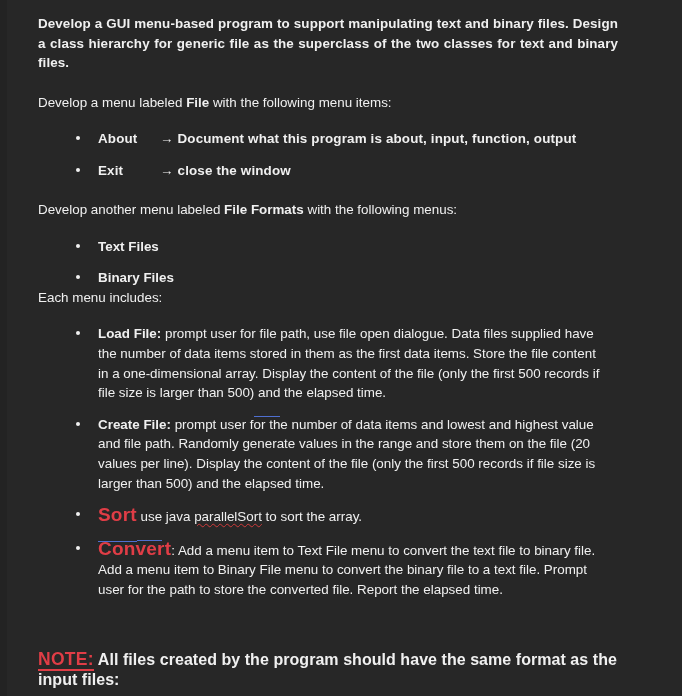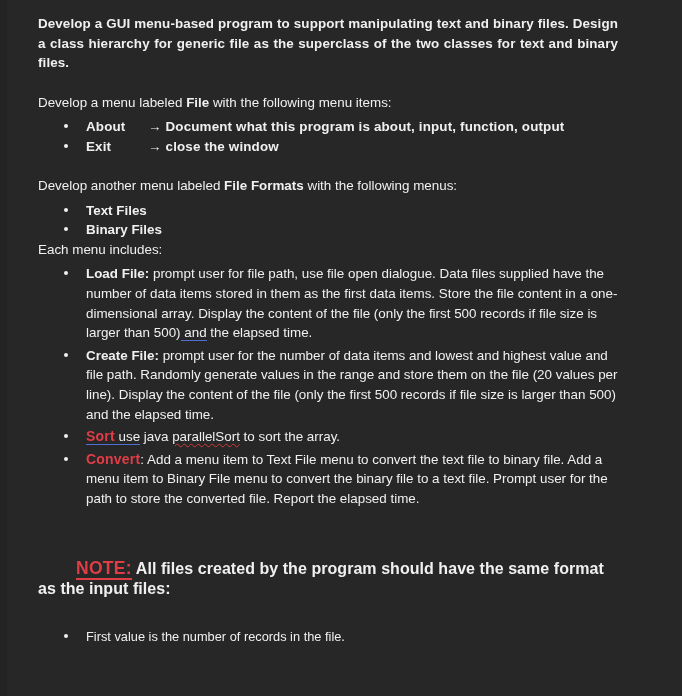--- a/index.html
+++ b/index.html
@@ -59,21 +59,21 @@
     list-style: none;
     margin: 0;
     padding: 0;
   }
   ul.bullets > li {
     position: relative;
     padding-left: 48px;
     font-size: 13.4px;
     line-height: 19.6px;
     color: #f0f0f0;
-    margin: 0;
+    margin: 12px;
   }
   ul.bullets > li > .dot {
     position: absolute;
     left: 26px;
     top: 7px;
     width: 4px;
     height: 4px;
     border-radius: 50%;
     background: #f0f0f0;
   }
@@ -85,48 +85,47 @@
   
   .menurow { font-weight: bold; letter-spacing: .15px; }
   .menurow .kw { display: inline-block; }
   .menurow .kw.w1 { min-width: 62px; }
   .menurow .arrow { padding-right: 4px; }
 
   
   .kwd-red {
     color: #e03d46;
     font-weight: bold;
-    font-size: 14px;
+    font-size: 19px;
     line-height: 19.6px;
     letter-spacing: .2px;
   }
 
   
   .u-blue {
     border-bottom: 1.6px solid #4f6fd0;
-    padding-bottom: 0px;
+    padding-bottom: 16px;
   }
   .u-red-wavy {
     text-decoration: underline wavy #cf3b3b;
     text-decoration-thickness: 1px;
     text-underline-offset: 2px;
   }
 
   
   .note-line {
     font-size: 13.4px;
     line-height: 19.5px;
   }
   .note-kw {
     color: #e03d46;
     font-weight: bold;
     font-size: 17.5px;
     letter-spacing: .3px;
     border-bottom: 2px solid #e03d46;
-    margin-left: 38px;
   }
   .note-rest {
     font-weight: bold;
     font-size: 16px;
     letter-spacing: .05px;
     color: #f0f0f0;
   }
 
   .bullets.final > li {
     font-weight: normal;

